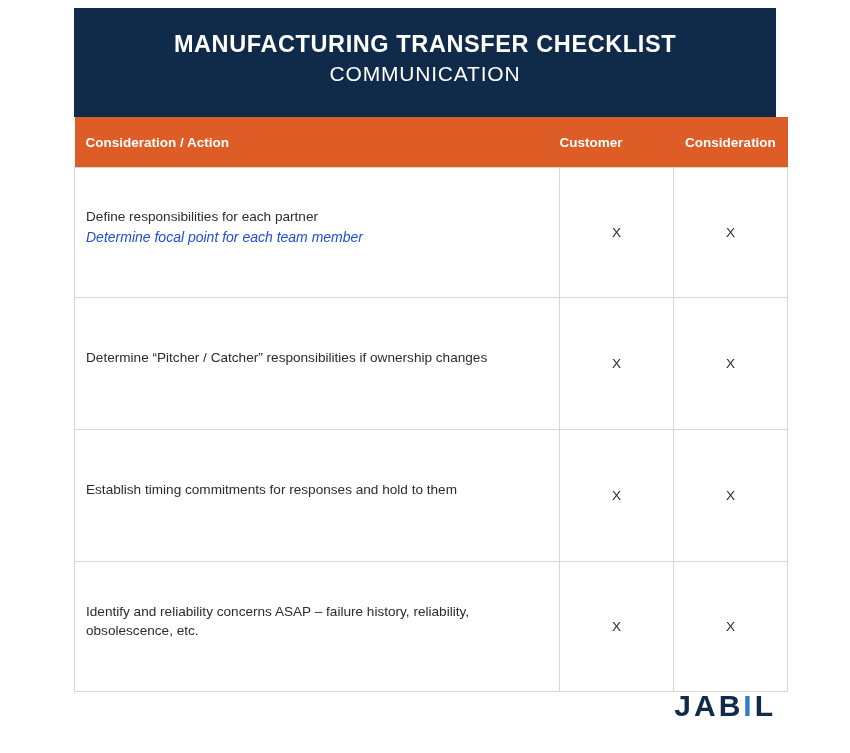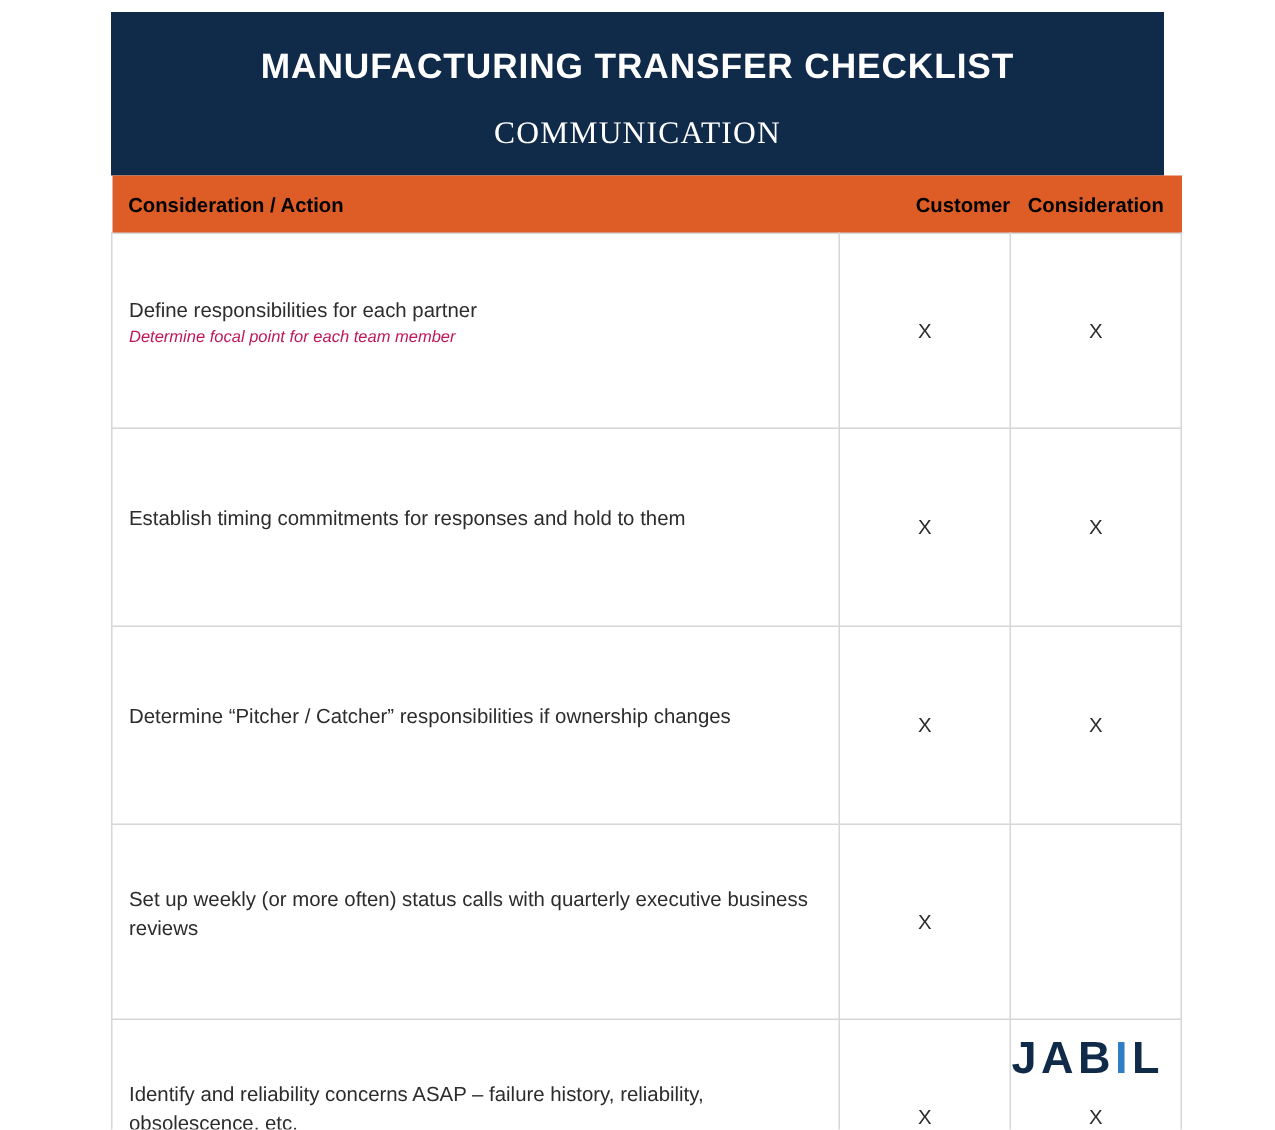--- a/index.html
+++ b/index.html
@@ -38,67 +38,66 @@
     font-weight: bold;
     letter-spacing: 0.6px;
     line-height: 1.25;
     text-transform: uppercase;
   }
   .title-sub {
     font-size: 21px;
     font-weight: normal;
     letter-spacing: 0.8px;
     line-height: 1.25;
-    margin-top: 16px;
+    margin-top: 2px;
     text-transform: uppercase;
-    font-family: Liberation Serif, serif;
   }
   table.checklist-table {
     width: 702px;
     border-collapse: collapse;
     table-layout: fixed;
   }
   table.checklist-table thead th {
     background: #de5c26;
-    color: #000000;
+    color: #ffffff;
     font-size: 13.5px;
     font-weight: bold;
-    height: 38px;
+    height: 50px;
     padding: 0 0 0 0;
     border: none;
     vertical-align: middle;
   }
   th.col-action {
     width: 474px;
     text-align: left;
     padding-left: 11px !important;
   }
   th.col-customer {
     width: 114px;
-    text-align: right;
+    text-align: left;
   }
   th.col-manufacturer {
     width: 114px;
     text-align: center;
   }
   table.checklist-table tbody td {
     border: 1px solid #d6d6d6;
     vertical-align: middle;
     background: #ffffff;
   }
   td.action-cell {
     padding: 10px 14px 20px 11px;
     color: #2c2c2c;
     font-size: 13.6px;
     line-height: 1.35;
   }
   td.action-cell .sub {
     font-style: italic;
-    font-size: 11px;
-    color: #be185d;
+    font-size: 14px;
+    color: #1d4ed8;
     display: block;
     margin-top: 1px;
   }
   td.mark-cell {
     text-align: center;
     font-size: 13.6px;
     color: #2c2c2c;
   }
   .row-tall td { height: 99px; }
   .row-mid td { height: 101px; }
@@ -141,41 +140,34 @@
           <td class="action-cell">
             <span>Define responsibilities for each partner</span>
             <span class="sub">Determine focal point for each team member</span>
           </td>
           <td class="mark-cell">X</td>
           <td class="mark-cell">X</td>
         </tr>
 
         <tr class="row-mid">
           <td class="action-cell">
-            <span>Establish timing commitments for responses and hold to them</span>
+            <span>Determine “Pitcher / Catcher” responsibilities if ownership changes</span>
           </td>
           <td class="mark-cell">X</td>
           <td class="mark-cell">X</td>
         </tr>
 
         <tr class="row-mid">
           <td class="action-cell">
-            <span>Determine “Pitcher / Catcher” responsibilities if ownership changes</span>
+            <span>Establish timing commitments for responses and hold to them</span>
           </td>
           <td class="mark-cell">X</td>
           <td class="mark-cell">X</td>
         </tr>
 
-        <tr class="row-tall">
-          <td class="action-cell">
-            <span>Set up weekly (or more often) status calls with quarterly executive business reviews</span>
-          </td>
-          <td class="mark-cell">X</td>
-          <td class="mark-cell"></td>
-        </tr>
 
         <tr class="row-tall">
           <td class="action-cell">
             <span>Identify and reliability concerns ASAP – failure history, reliability, obsolescence, etc.</span>
           </td>
           <td class="mark-cell">X</td>
           <td class="mark-cell">X</td>
         </tr>
 
       </tbody>

